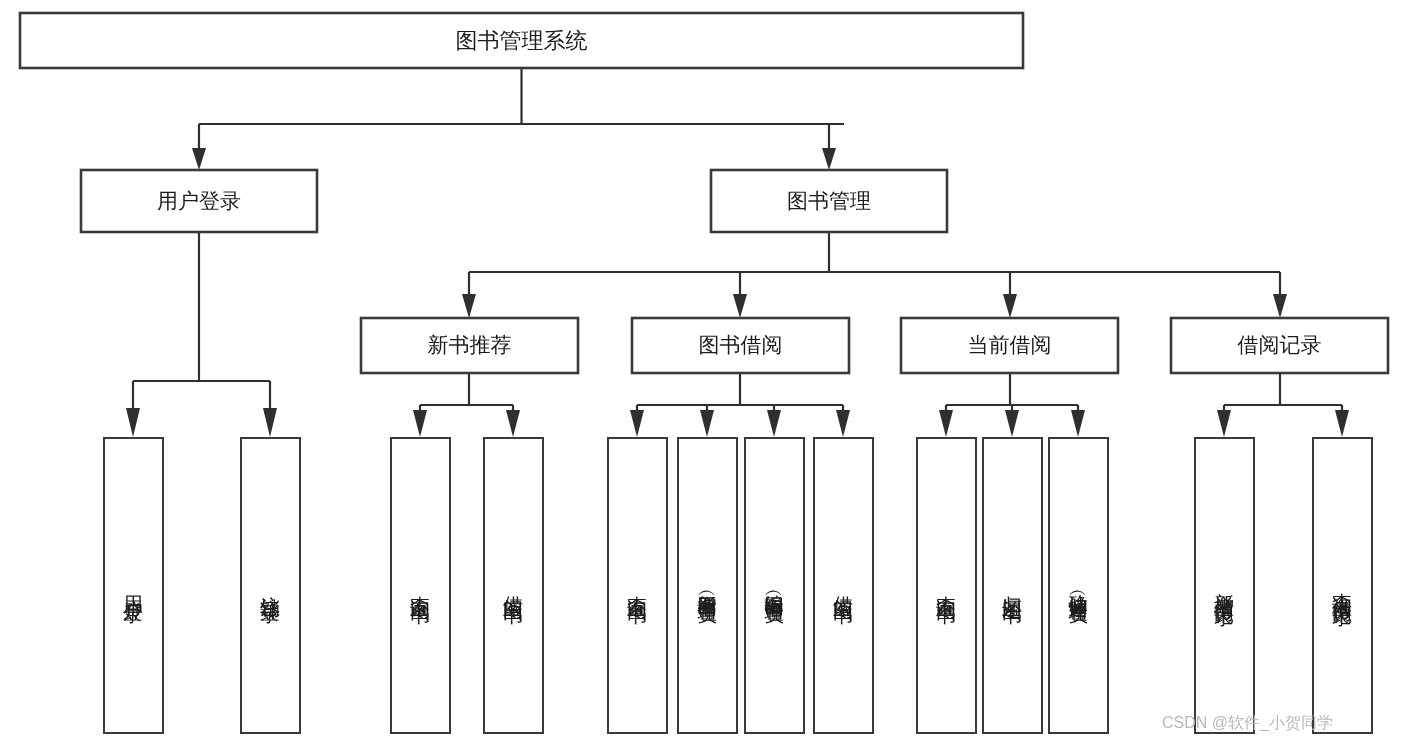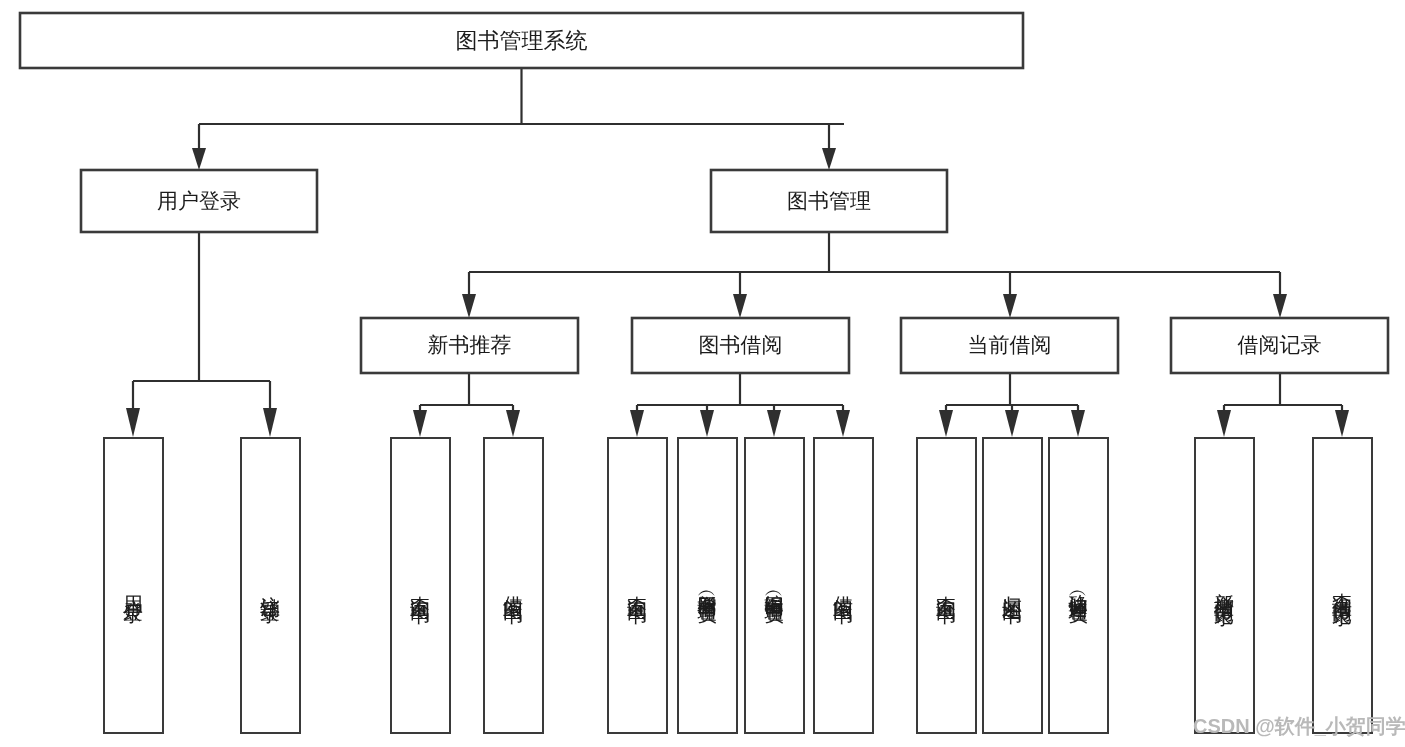--- a/index.html
+++ b/index.html
@@ -41,28 +41,27 @@
     font-size:20px;
     line-height:1.0;
     letter-spacing:3px;
     color:#1c1c1c;
     white-space:nowrap;
     text-align:center;
   }
   .leaf-text.tall{font-size:19px;letter-spacing:1.5px;}
   #watermark{
     position:absolute;
-    left:1193px;top:713px;
-    font-family:"Liberation Sans","DejaVu Sans",sans-serif;
-    font-size:20px;
+    left:1162px;top:713px;
+    font-family:"Liberation Sans","DejaVu Sans",sans-serif;
+    font-size:16px;
     color:#b9b9b9;
     white-space:nowrap;
     user-select:none;
     pointer-events:none;
-    font-weight:bold;
   }
 </style>
 </head>
 <body>
 
 <div id="diagram-root">
 
   <svg id="tree-svg" viewBox="0 0 1405 747">
     <defs></defs>
 

